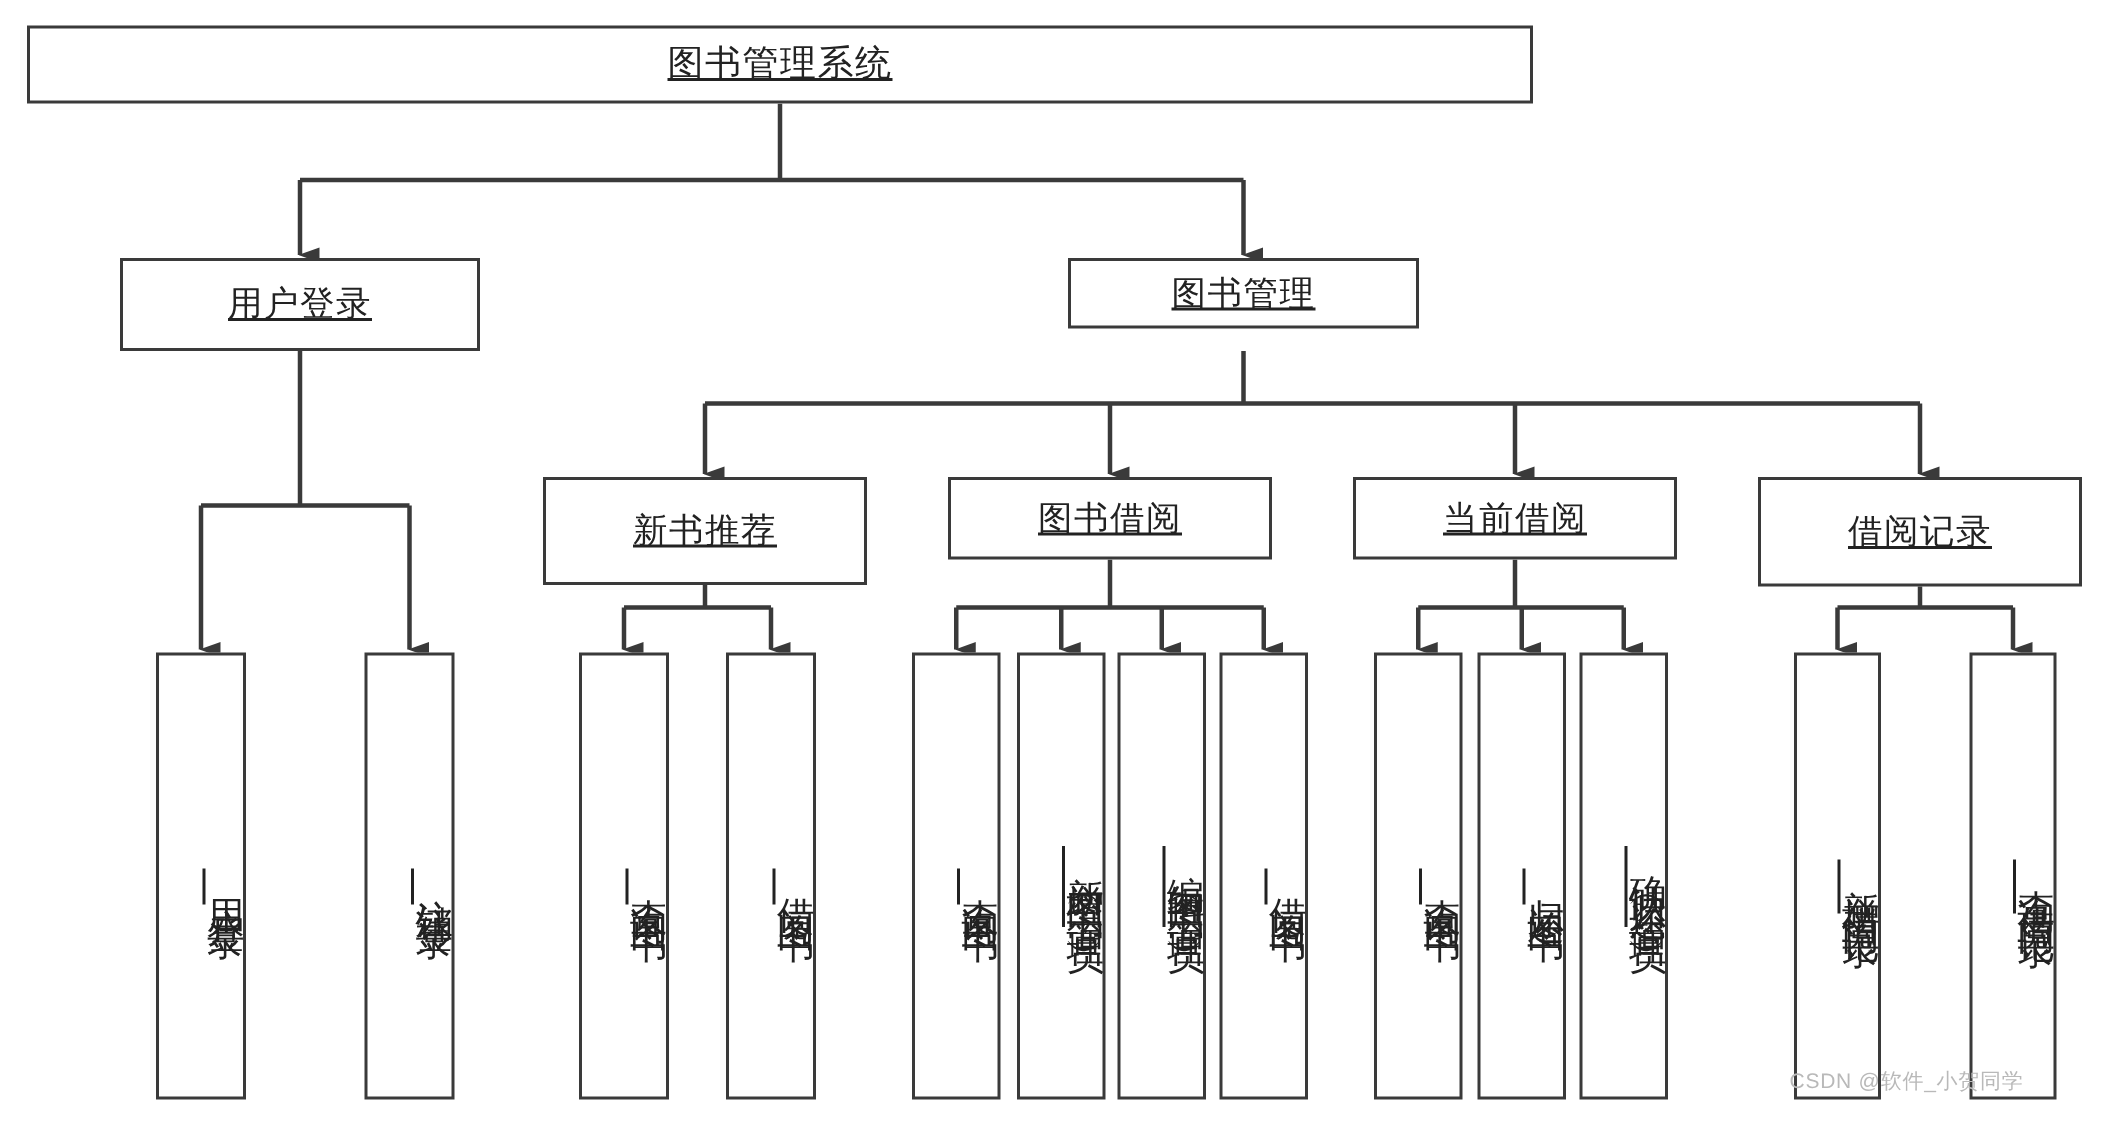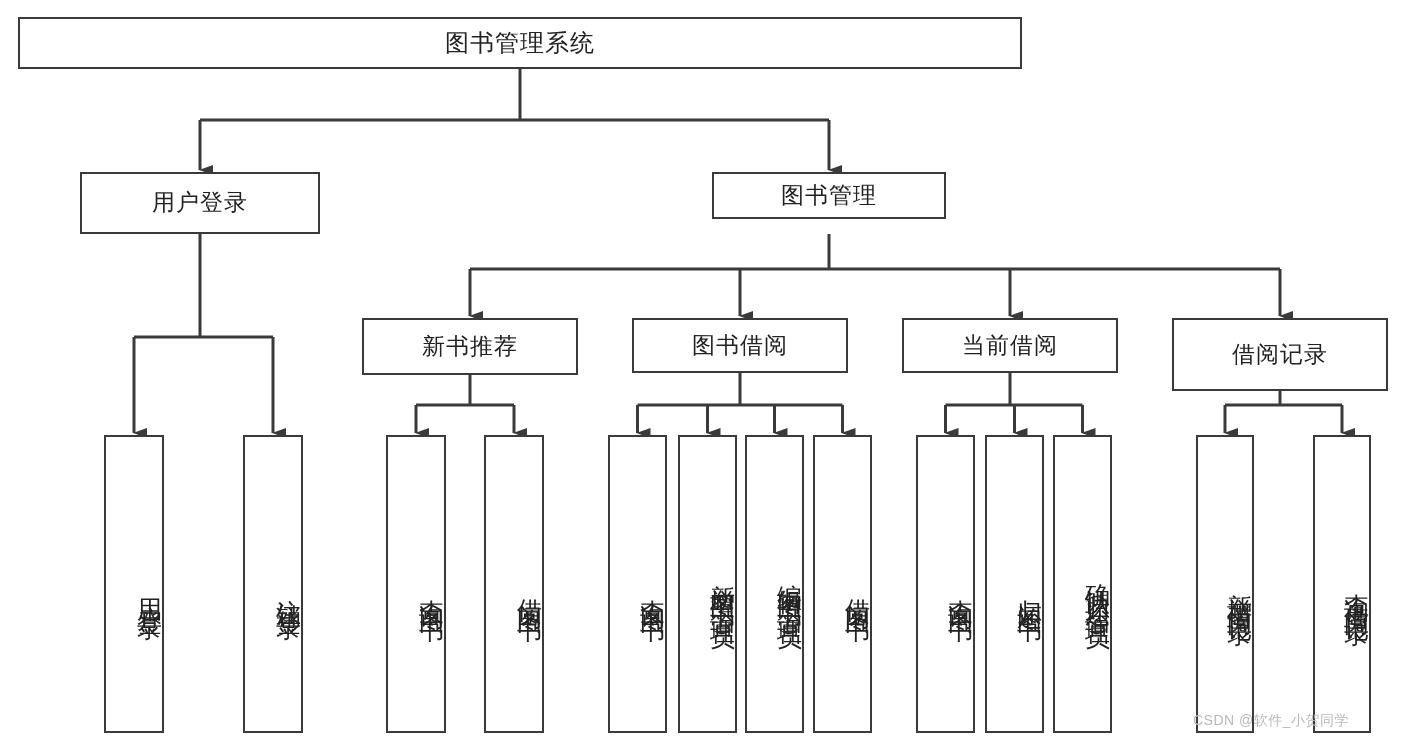--- a/index.html
+++ b/index.html
@@ -11,20 +11,21 @@
   #diagram{position:absolute;left:0;top:0;width:1405px;height:747px;}
   .node{
     position:absolute;
     box-sizing:border-box;
     border:2.5px solid #3a3a3a;
     background:#ffffff;
     display:flex;
     align-items:center;
     justify-content:center;
     color:#222222;
+    text-decoration:underline;
   }
   .node.horizontal{
     font-size:23px;
     letter-spacing:1px;
     line-height:1.1;
   }
   .node.root{font-size:24px;}
   .node.vertical{
     writing-mode:vertical-rl;
     text-orientation:upright;
@@ -92,21 +93,21 @@
     <span>图书管理系统</span>
   </div>
 
   <div class="node horizontal" style="left: 80px; top: 172px; width: 240px; height: 62px;">
     <span>用户登录</span>
   </div>
   <div class="node horizontal" style="left: 712px; top: 172px; width: 234px; height: 47px;">
     <span>图书管理</span>
   </div>
 
-  <div class="node horizontal" style="left: 362px; top: 318px; width: 216px; height: 57px;">
+  <div class="node horizontal" style="left: 362px; top: 318px; width: 216px; height: 72px;">
     <span>新书推荐</span>
   </div>
   <div class="node horizontal" style="left: 632px; top: 318px; width: 216px; height: 55px;">
     <span>图书借阅</span>
   </div>
   <div class="node horizontal" style="left: 902px; top: 318px; width: 216px; height: 55px;">
     <span>当前借阅</span>
   </div>
   <div class="node horizontal" style="left: 1172px; top: 318px; width: 216px; height: 73px;">
     <span>借阅记录</span>

